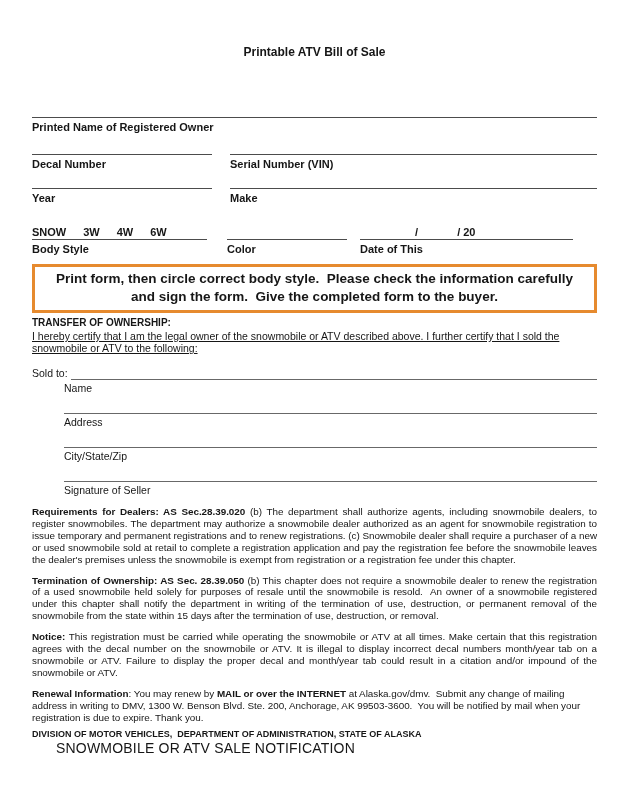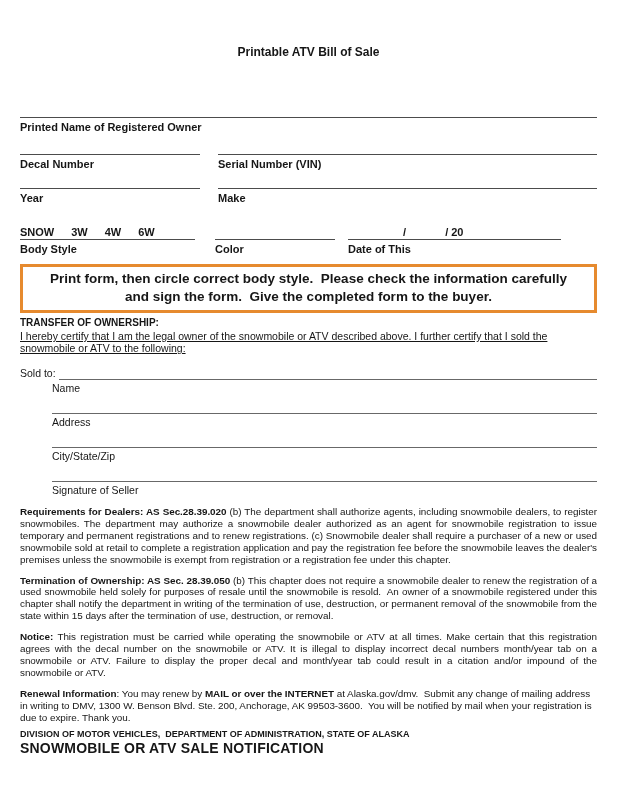--- a/index.html
+++ b/index.html
@@ -1,20 +1,20 @@
 <!DOCTYPE html>
 <html><head>
 <meta charset="utf-8">
 <style>
   * { margin:0; padding:0; box-sizing:border-box; }
   html,body { background:#ffffff; }
   body { font-family:"Liberation Sans", sans-serif; color:#161616; }
   .page {
     width:618px; height:800px; background:#ffffff;
-    padding:45px 21px 0 20px; position:relative; overflow:hidden;
+    padding:45px 21px 0 32px; position:relative; overflow:hidden;
   }
   .doc-title { text-align:center; font-weight:bold; font-size:12px; line-height:14px; }
 
   .form-area { margin-top:58px; }
   .frow { display:flex; }
   .frow-1 { margin-bottom:20px; }
   .frow-2 { margin-bottom:17px; }
   .field { display:flex; flex-direction:column; }
   .fline { height:0; border-bottom:1.5px solid #4c4c4c; width:100%; }
   .flabel { font-weight:bold; font-size:11px; line-height:14px; padding-top:2px; }
@@ -49,21 +49,21 @@
   .buyer-label-first { margin-left:32px; }
   .bfield { margin-left:32px; margin-top:18px; }
   .bline { height:0; border-bottom:1px solid #686868; width:100%; }
 
   .legal { font-size:9.9px; line-height:11.9px; text-align:justify; margin-top:9px; letter-spacing:-0.03px; }
   .legal.first { margin-top:9px; }
   .legal.ragged { text-align:left; }
   .legal b { font-weight:bold; }
 
   .footer-division { margin-top:5px; font-weight:bold; font-size:9px; line-height:11px; }
-  .footer-title { font-weight:bold; font-size:14px; line-height:17px; letter-spacing:0.2px; }
+  .footer-title { font-weight:normal; font-size:14px; line-height:17px; letter-spacing:0.2px;margin-left:24px; }
 </style>
 </head>
 <body>
 
 <div class="page">
 
   <div class="doc-title">Printable ATV Bill of Sale</div>
 
   <div class="form-area">
 

